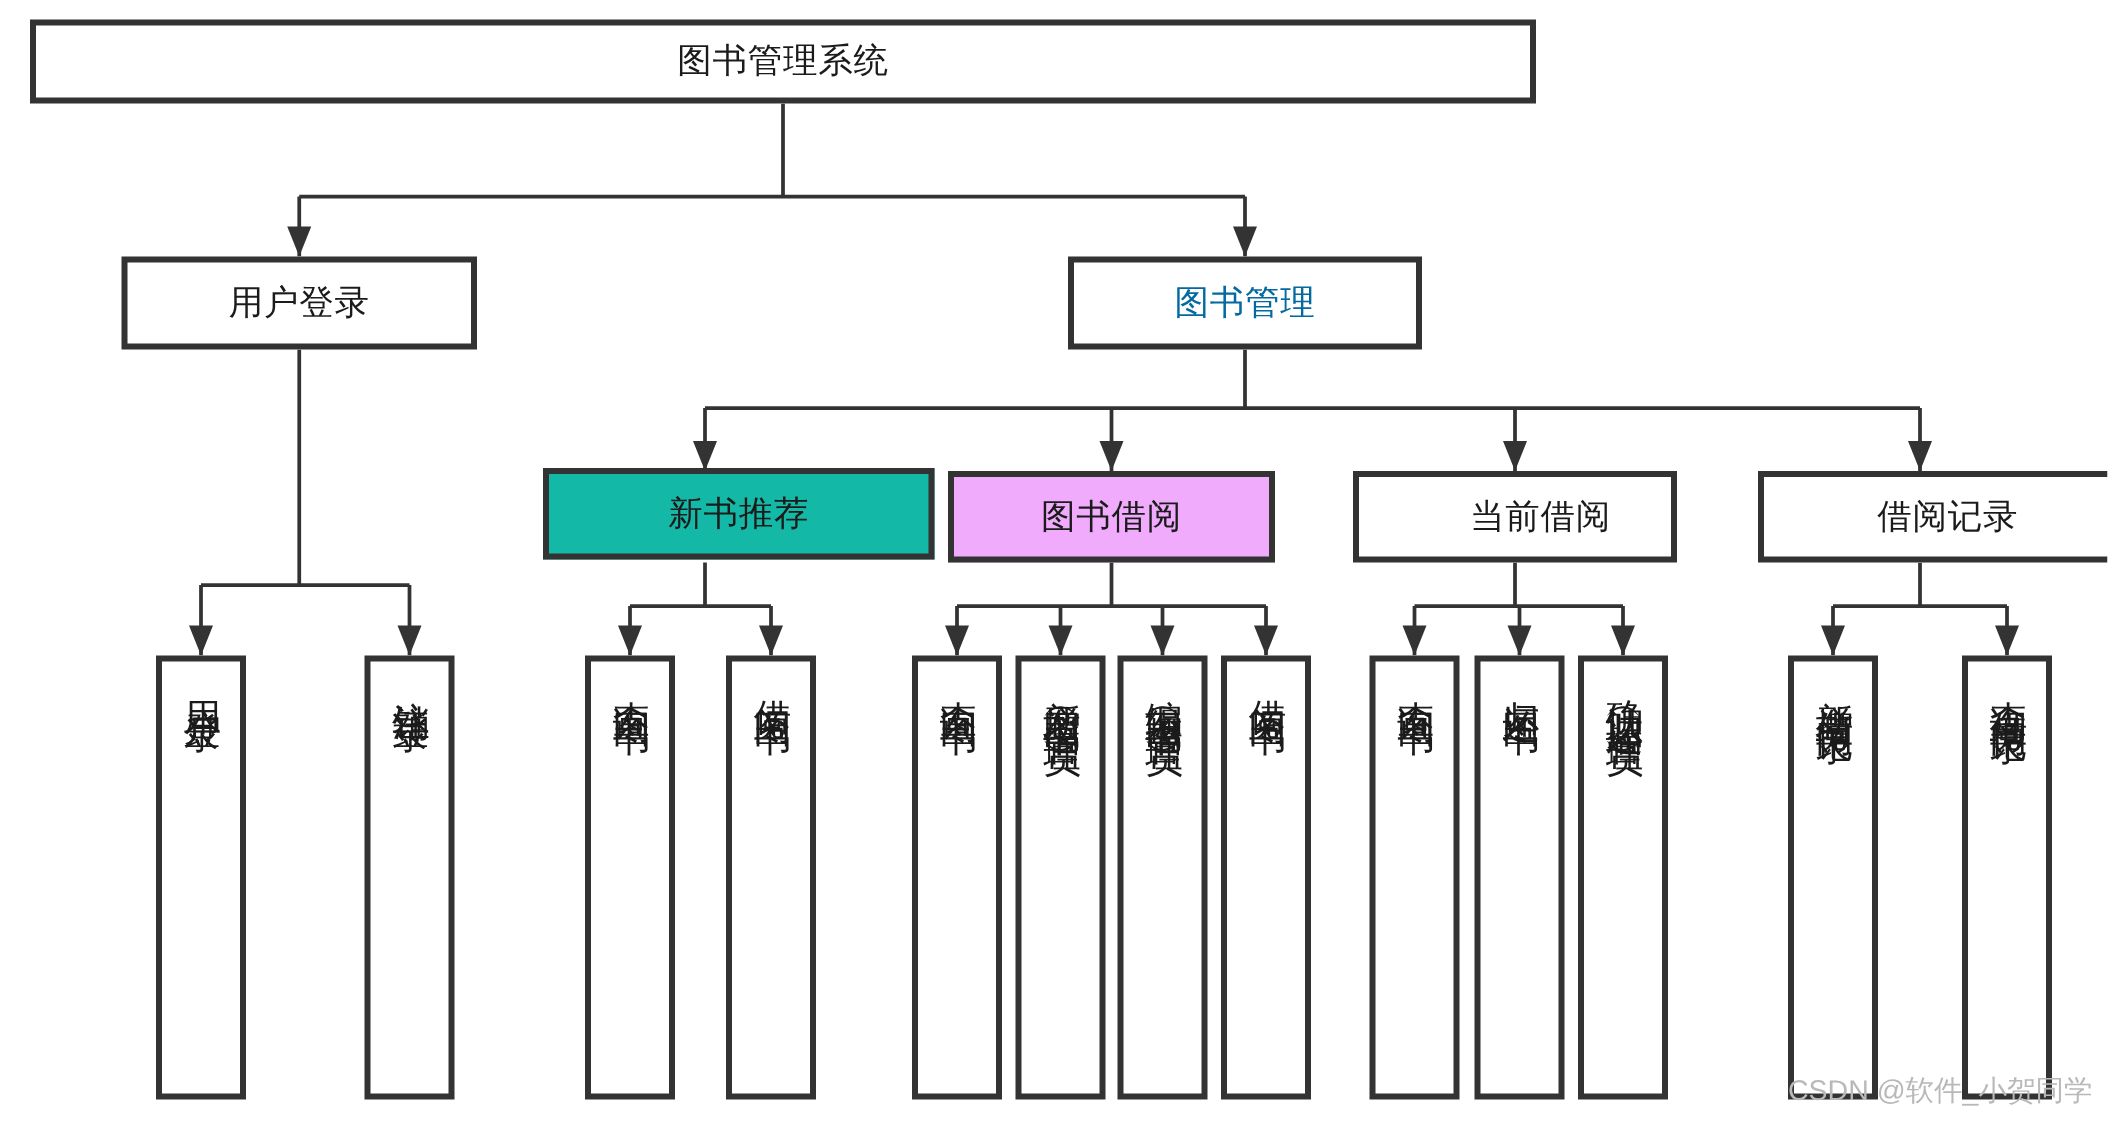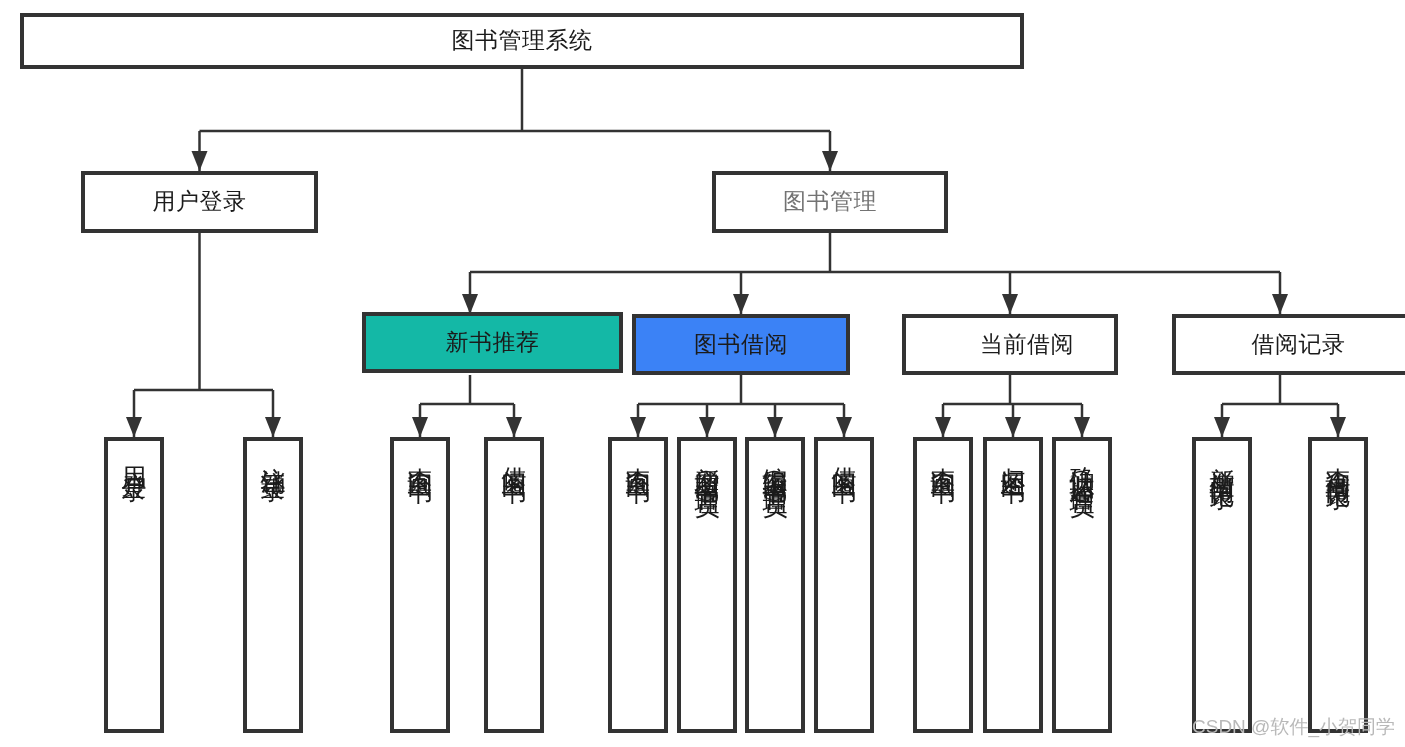--- a/index.html
+++ b/index.html
@@ -123,26 +123,26 @@
       <path d="M 1330 417 L 1346 417 L 1338 437 Z" fill="#333333"></path>
     </svg>
   <div id="node-layer">
       <div class="node horiz" id="node-root" style="left: 20px; top: 13px; width: 1004px; height: 56px; border-color: rgb(51, 51, 51); background: rgb(255, 255, 255);">
         <span class="label" style="color: rgb(27, 27, 27);">图书管理系统</span>
       </div>
       <div class="node horiz" id="node-login" style="left: 81px; top: 171px; width: 237px; height: 62px; border-color: rgb(51, 51, 51); background: rgb(255, 255, 255);">
         <span class="label" style="color: rgb(27, 27, 27);">用户登录</span>
       </div>
       <div class="node horiz" id="node-bookmgmt" style="left: 712px; top: 171px; width: 236px; height: 62px; border-color: rgb(51, 51, 51); background: rgb(255, 255, 255);">
-        <span class="label" style="color: #737373;">图书管理</span>
+        <span class="label" style="color: #0369a1;">图书管理</span>
       </div>
       <div class="node horiz" id="node-newbooks" style="left: 362px; top: 312px; width: 261px; height: 61px; border-color: rgb(51, 51, 51); background: #14b8a6;">
         <span class="label" style="color: rgb(27, 27, 27);">新书推荐</span>
       </div>
-      <div class="node horiz" id="node-borrow" style="left: 632px; top: 314px; width: 218px; height: 61px; border-color: rgb(51, 51, 51); background: #3b82f6;">
+      <div class="node horiz" id="node-borrow" style="left: 632px; top: 314px; width: 218px; height: 61px; border-color: rgb(51, 51, 51); background: #f0abfc;">
         <span class="label" style="color: rgb(27, 27, 27);">图书借阅</span>
       </div>
       <div class="node horiz" id="node-current" style="left: 902px; top: 314px; width: 216px; height: 61px; border-color: rgb(51, 51, 51); background: rgb(255, 255, 255); padding-left: 34px;">
         <span class="label" style="color: rgb(27, 27, 27);">当前借阅</span>
       </div>
       <div class="node horiz" id="node-records" style="left: 1172px; top: 314px; width: 253px; height: 61px; border-color: rgb(51, 51, 51); background: rgb(255, 255, 255);">
         <span class="label" style="color: rgb(27, 27, 27);">借阅记录</span>
       </div>
       <div class="node vert" id="node-leaf-login-1" style="left: 104px; top: 437px; width: 60px; height: 296px; border-color: rgb(51, 51, 51); background: rgb(255, 255, 255);">
         <span class="label" style="color: rgb(27, 27, 27);">用户登录</span>

